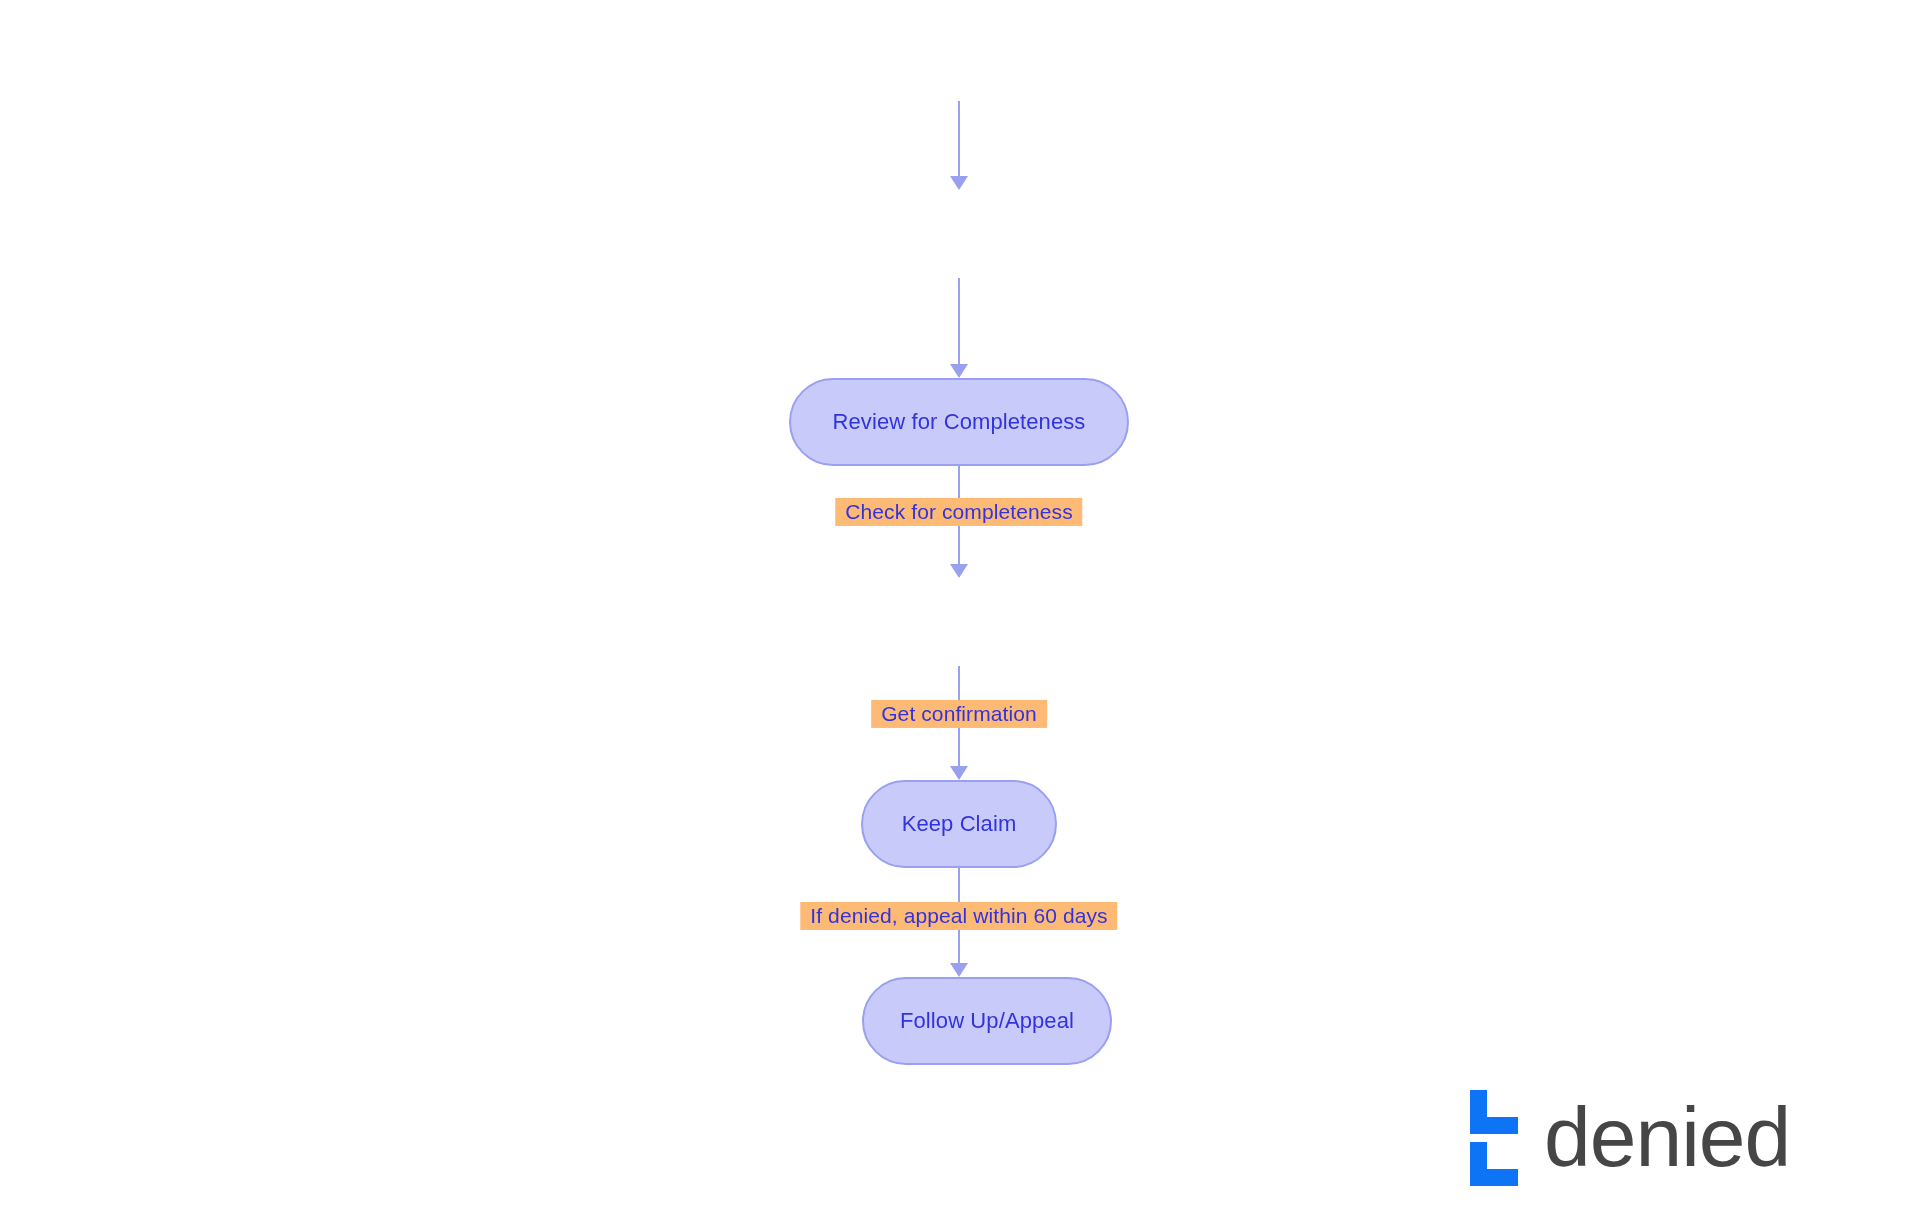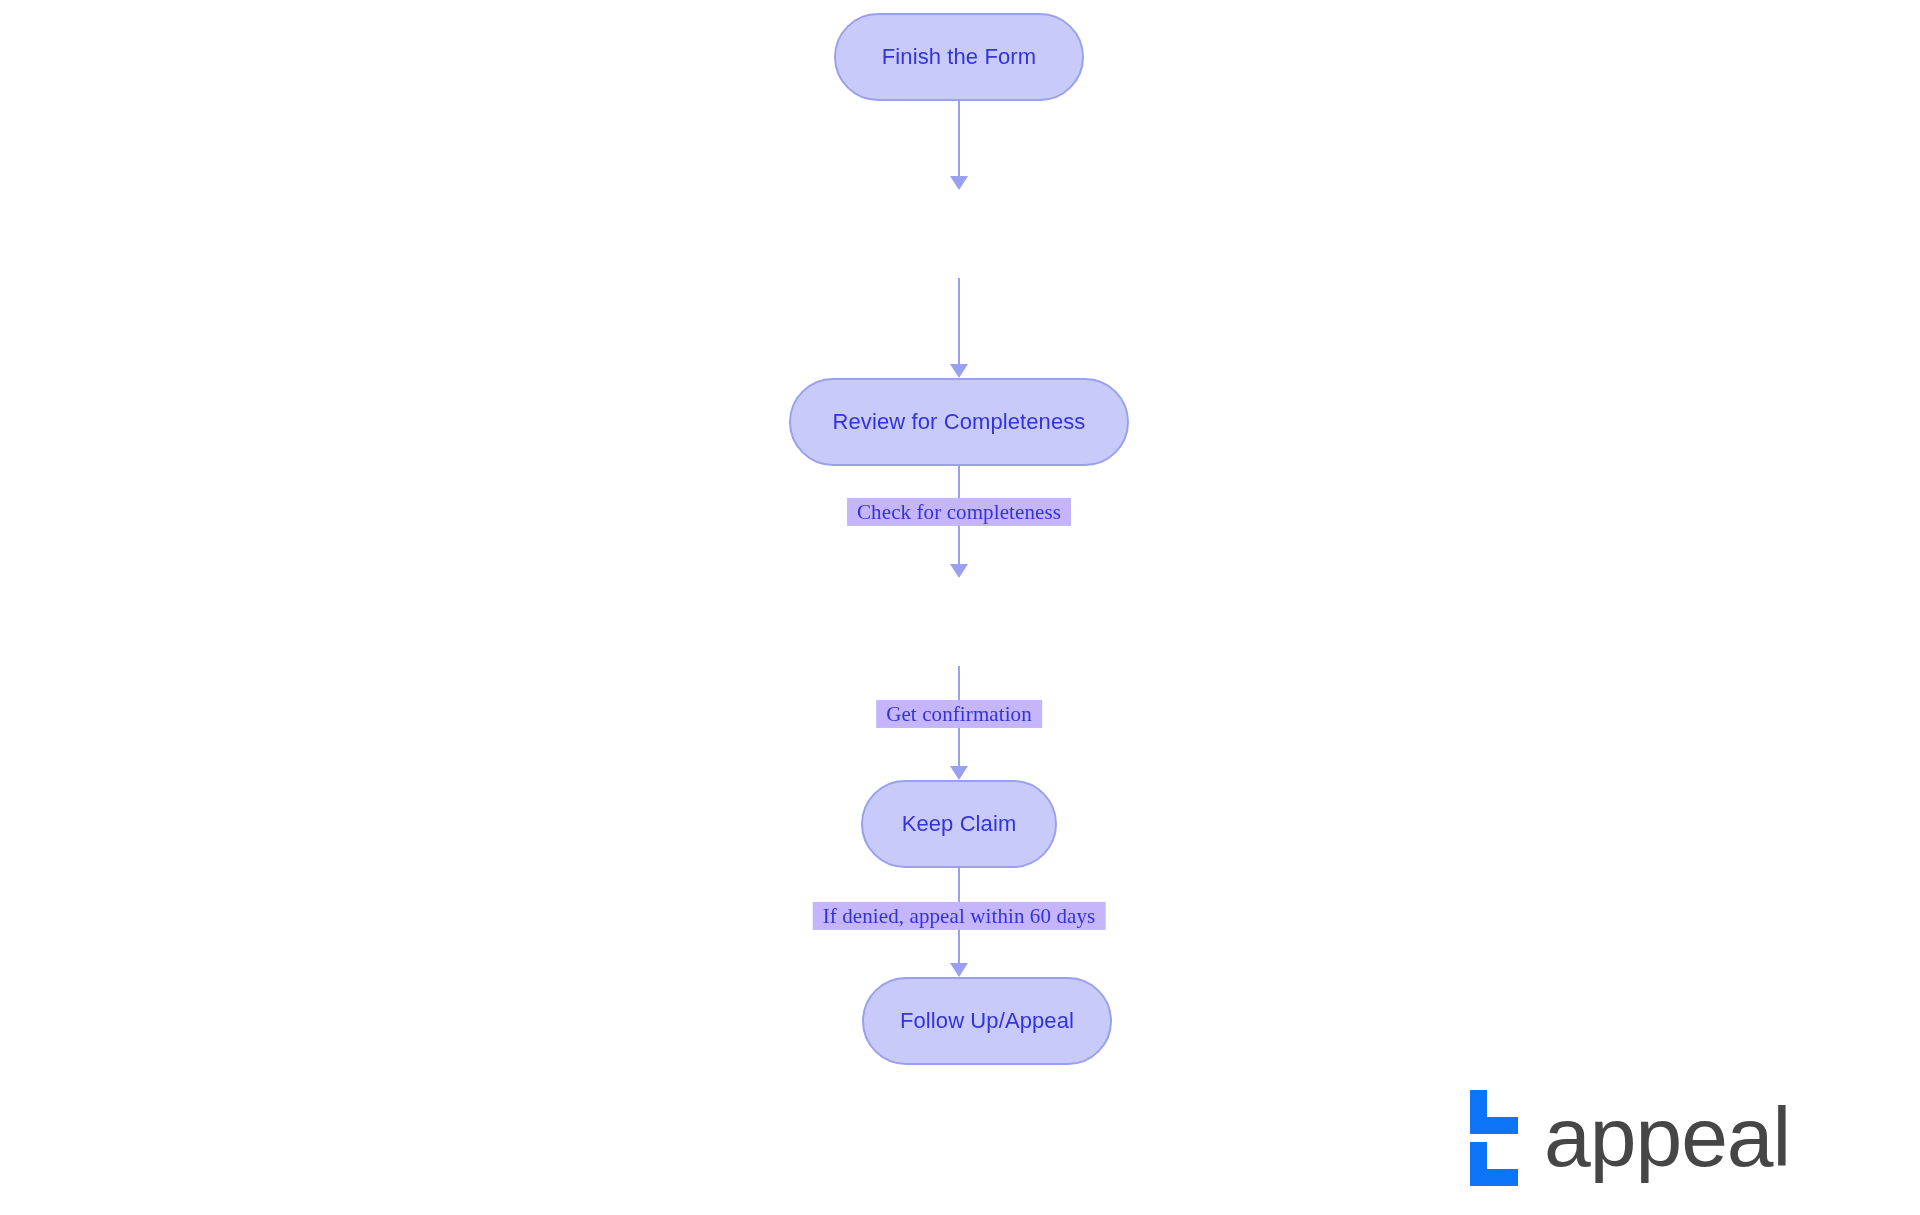--- a/index.html
+++ b/index.html
@@ -62,29 +62,28 @@
     border-right: 9px solid transparent;
     border-top: 14px solid #9aa0f0;
     transform: translateX(-50%);
     z-index: 2;
   }
 
   
   .edge-label {
     position: absolute;
     transform: translate(-50%, -50%);
-    background: #c4b5fd;
+    background: #fdba74;
     padding: 2px 10px;
     font-size: 21px;
     line-height: 1.15;
     color: #3333dd;
     white-space: nowrap;
     letter-spacing: 0.1px;
     z-index: 4;
-    font-family: Liberation Serif, serif;
   }
 
   
   #brand-logo {
     position: absolute;
     left: 1470px;
     top: 1090px;
     display: flex;
     align-items: center;
     gap: 26px;
@@ -132,39 +131,36 @@
   <div class="connector" style="left:959px; top:666px; height:100px;"></div>
   <div class="arrow-head" style="left:959px; top:766px;"></div>
 
   <div class="connector" style="left:959px; top:868px; height:95px;"></div>
   <div class="arrow-head" style="left:959px; top:963px;"></div>
 
   <div class="edge-label" style="left:959px; top:512px;">Check for completeness</div>
   <div class="edge-label" style="left:959px; top:714px;">Get confirmation</div>
   <div class="edge-label" style="left:959px; top:916px;">If denied, appeal within 60 days</div>
 
-  <div class="node" style="left:959px; top:13px; width:250px;">
-    <span class="node-label">Finish the Form</span>
-  </div>
 
 
   <div class="node" style="left:959px; top:378px; width:340px;">
     <span class="node-label">Review for Completeness</span>
   </div>
 
 
   <div class="node" style="left:959px; top:780px; width:196px;">
     <span class="node-label">Keep Claim</span>
   </div>
 
   <div class="node" style="left:987px; top:977px; width:250px;">
     <span class="node-label">Follow Up/Appeal</span>
   </div>
 
   <div id="brand-logo">
     <div class="logo-mark">
       <div class="bracket top"></div>
       <div class="bracket bottom"></div>
     </div>
-    <div class="logo-word">appeal</div>
+    <div class="logo-word">denied</div>
   </div>
 
 </div>
 
 </body></html>

